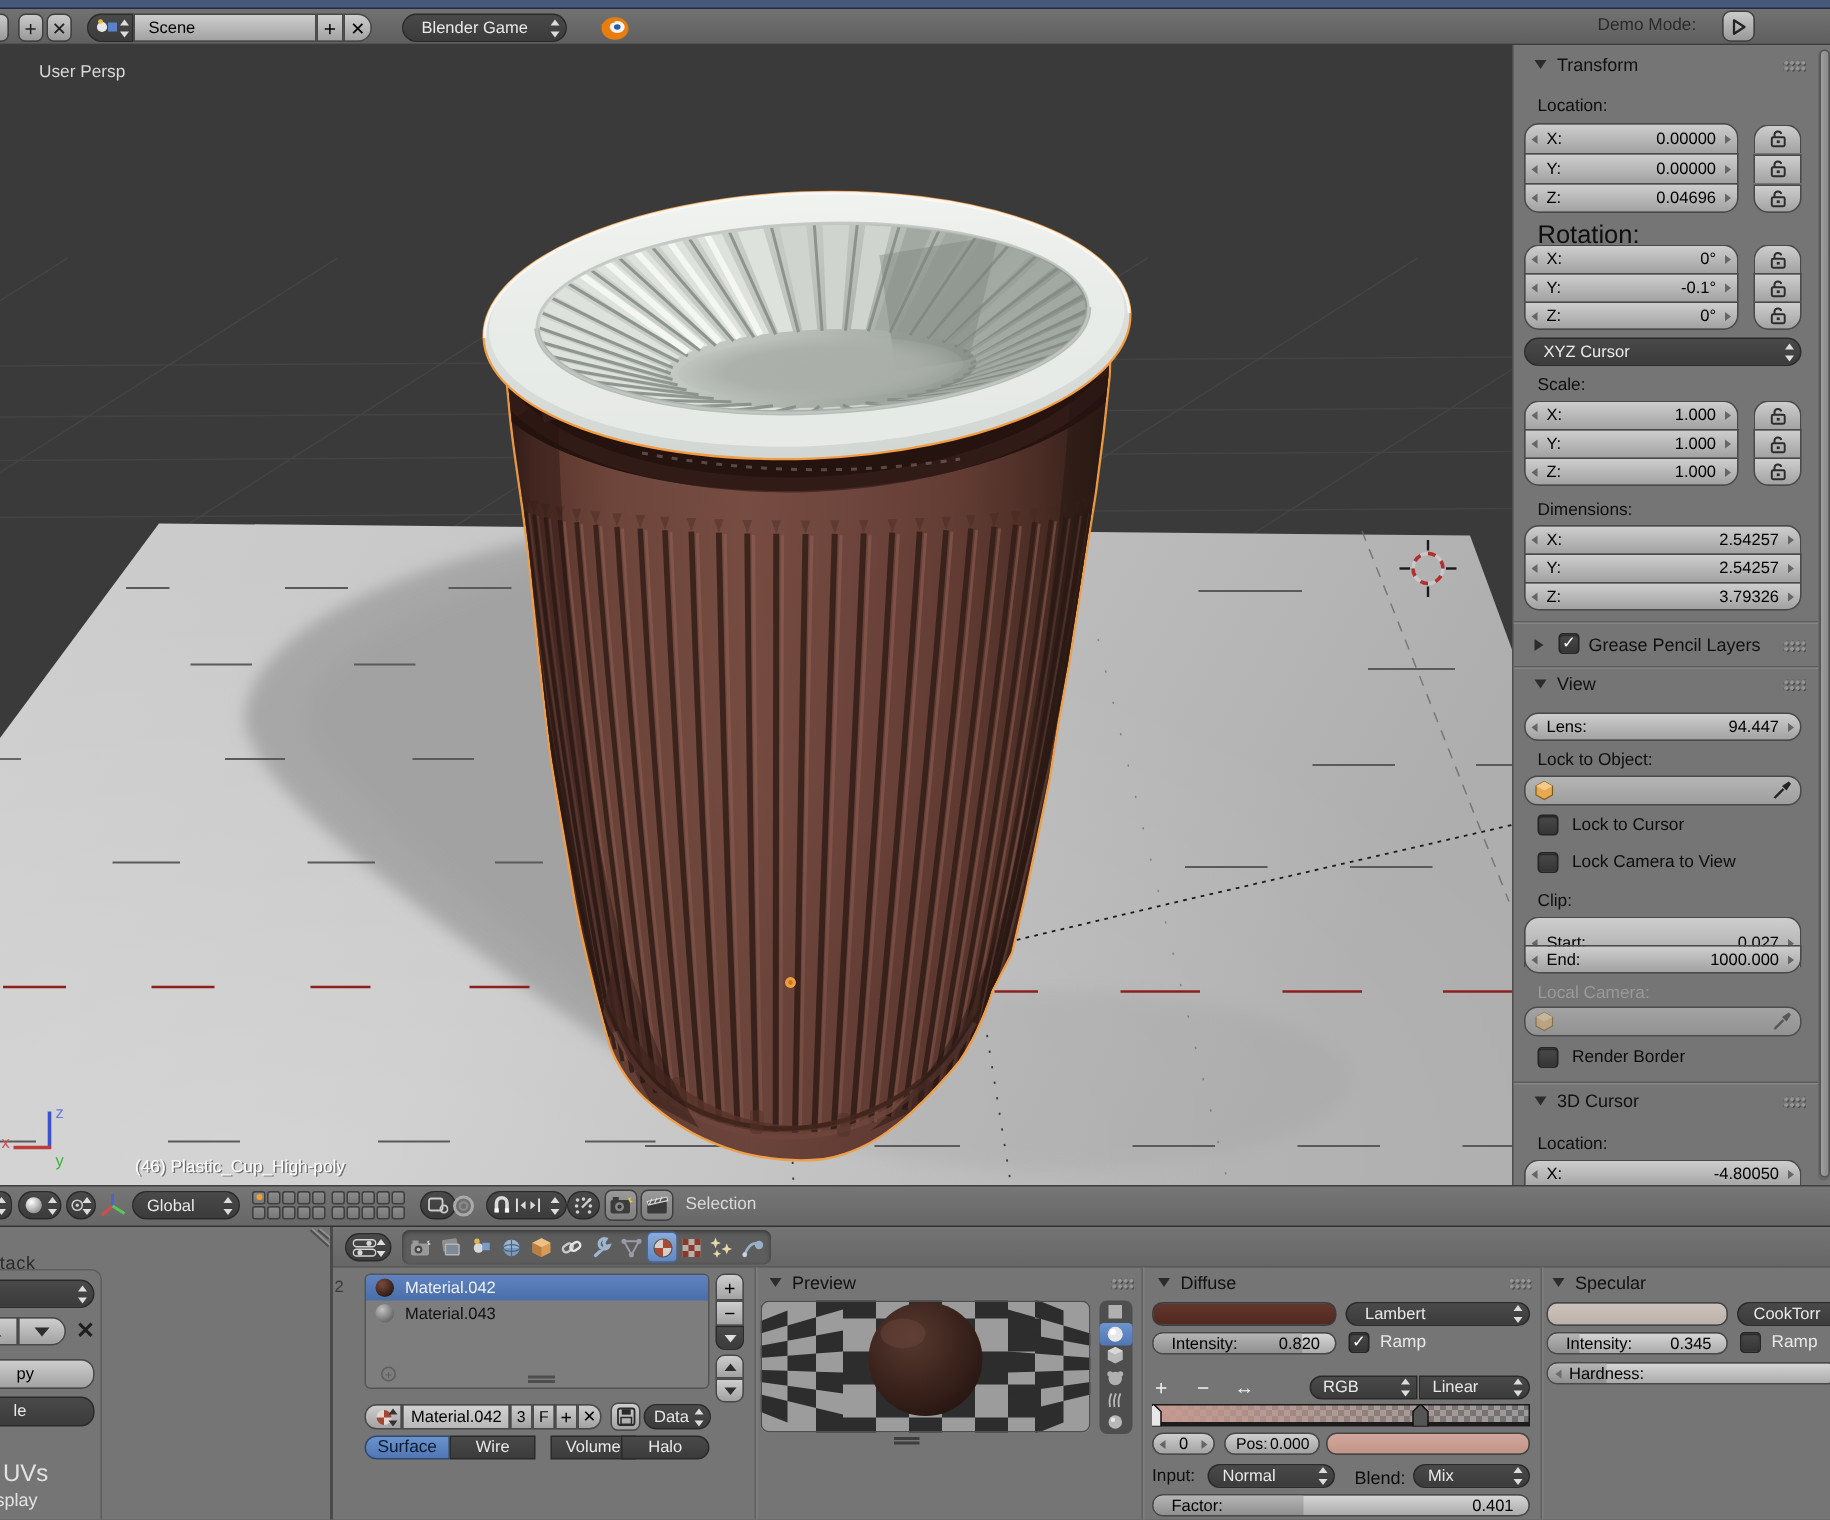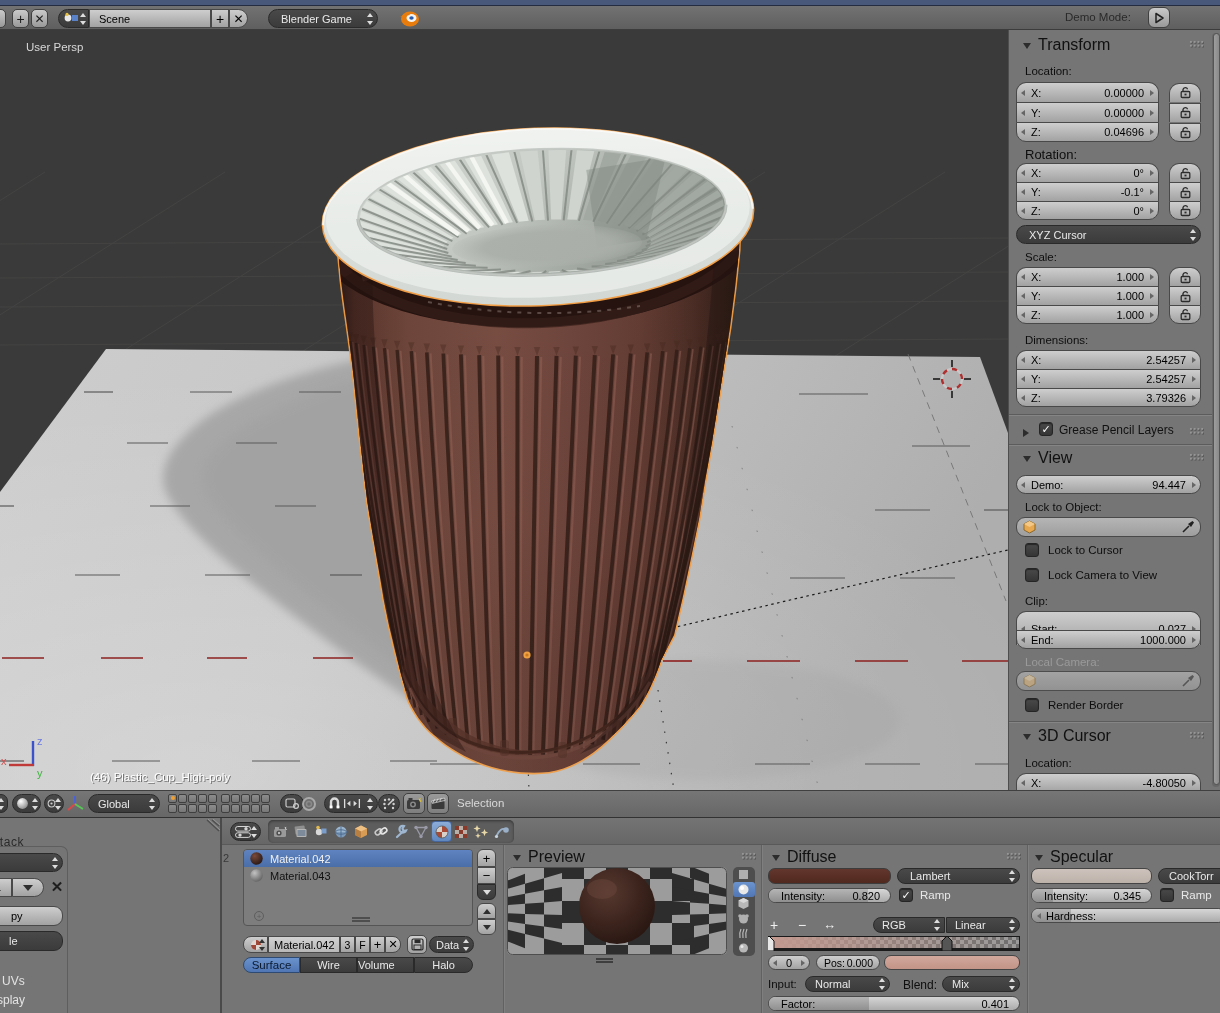--- a/index.html
+++ b/index.html
@@ -27,21 +27,21 @@
  display:flex;align-items:center;overflow:hidden;white-space:nowrap}
 .drk .lb{margin-left:12px}
 
 .stp{position:absolute;right:3px;top:50%;transform:translateY(-50%);width:9px;height:14px}
 .stp:before,.stp:after{content:"";position:absolute;left:1.5px;width:0;height:0;
  border-left:3px solid transparent;border-right:3px solid transparent}
 .stp:before{top:1px;border-bottom:4.5px solid #ddd}
 .stp:after{bottom:1px;border-top:4.5px solid #ddd}
 .stpd:before{border-bottom-color:#333}.stpd:after{border-top-color:#333}
 
-.phd{position:absolute;color:#111;font-size:16px}
+.phd{position:absolute;color:#111;font-size:12px}
 .phd .tri{display:inline-block;width:0;height:0;border-left:4.5px solid transparent;
  border-right:4.5px solid transparent;border-top:6px solid #2c2c2c;margin-right:7px;
  vertical-align:1px}
 .phd .trir{display:inline-block;width:0;height:0;border-top:4.5px solid transparent;
  border-bottom:4.5px solid transparent;border-left:6px solid #2c2c2c;margin-right:7px}
 .dots{position:absolute;width:15px;height:8px;
  background-image:radial-gradient(circle,#969696 1px,rgba(0,0,0,0) 1.3px),radial-gradient(circle,#4e4e4e 1px,rgba(0,0,0,0) 1.3px);
  background-size:3.8px 3.8px;background-position:0 0,0.8px 0.8px}
 
 .cb{position:absolute;width:14px;height:14px;border-radius:3px;border:1px solid #252525;
@@ -631,21 +631,21 @@
           <rect x="5.5" y="7.6" width="2" height="1.8" fill="#2c2c2c"></rect>
         </svg>
       </div>
       <div class="fld sqb" style="left:160px;top:92.5px;width:32px;height:19px;justify-content:center">
         <svg width="13" height="13" viewBox="0 0 13 13">
           <rect x="2.2" y="5.5" width="8.6" height="6" rx="1" fill="none" stroke="#2c2c2c" stroke-width="1.3"></rect>
           <path d="M 4,5.5 L 4,3.5 A 2.4,2.4 0 0 1 8.6,3.2" fill="none" stroke="#2c2c2c" stroke-width="1.3"></path>
           <rect x="5.5" y="7.6" width="2" height="1.8" fill="#2c2c2c"></rect>
         </svg>
       </div>
-      <div class="abs" style="left:16px;top:117px;font-size:13px;color:#0e0e0e">Rotation:</div>
+      <div class="abs" style="left:16px;top:117px;font-size:17px;color:#0e0e0e">Rotation:</div>
       <div class="fld sqt" style="left:7px;top:133px;width:143px;height:19px">
         <span class="la"></span>
         <span class="lb">X:</span>
         <span class="vl">0°</span>
         <span class="ra"></span>
       </div>
       <div class="fld sqm" style="left:7px;top:152px;width:143px;height:19px">
         <span class="la"></span>
         <span class="lb">Y:</span>
         <span class="vl">-0.1°</span>
@@ -746,21 +746,21 @@
       <div class="phd" style="left:14px;top:393px"><span class="trir"></span></div>
       <div class="cb" style="left:30px;top:392px">✓</div>
       <div class="abs" style="left:50px;top:393px;font-size:12px;color:#111">Grease Pencil Layers</div>
       <div class="dots" style="left:180px;top:397px"></div>
       <div class="abs" style="left:0;top:414px;width:203px;height:1px;background:#5c5c5c"></div>
       <div class="abs" style="left:0;top:415px;width:203px;height:1px;background:#858585"></div>
       <div class="phd" style="left:14px;top:419px"><span class="tri"></span>View</div>
       <div class="dots" style="left:180px;top:423px"></div>
       <div class="fld" style="left:7px;top:445px;width:185px;height:19px">
         <span class="la"></span>
-        <span class="lb">Demo:</span>
+        <span class="lb">Lens:</span>
         <span class="vl">94.447</span>
         <span class="ra"></span>
       </div>
       <div class="abs" style="left:16px;top:471px;font-size:11.5px;color:#0e0e0e">Lock to Object:</div>
       <div class="fld" style="left:7px;top:487px;width:185px;height:20px;border-radius:9px;background:linear-gradient(#b5b5b5,#9e9e9e)">
         <svg width="15" height="14" style="margin-left:5px" viewBox="0 0 15 14">
           <path d="M 7.5,1 L 13,4 L 13,10 L 7.5,13 L 2,10 L 2,4 Z" fill="#e8a84f" stroke="#7a5a20" stroke-width="0.8"></path>
           <path d="M 7.5,1 L 13,4 L 7.5,7 L 2,4 Z" fill="#f4c887"></path>
         </svg>
         <svg width="14" height="14" style="margin-left:auto;margin-right:5px" viewBox="0 0 14 14">
@@ -824,21 +824,21 @@
       <div class="fld" style="left:12px;top:60px;width:32px;height:19px;border-radius:0 10px 10px 0;justify-content:center">
         <span style="display:inline-block;width:0;height:0;border-left:5px solid transparent;border-right:5px solid transparent;border-top:6px solid #2e2e2e"></span>
       </div>
       <div class="abs" style="left:48px;top:60px;width:18px;height:19px;font-size:15px;color:#1e1e1e;text-align:center;font-weight:bold">✕</div>
       <div class="fld" style="left:-35px;top:88px;width:98px;height:20px;border-radius:9px">
         <span style="margin-left:45px">py</span>
       </div>
       <div class="drk" style="left:-35px;top:113px;width:98px;height:20px;border-radius:9px">
         <span style="margin-left:43px">le</span>
       </div>
-      <div class="abs" style="left:2px;top:156px;font-size:12px;color:#e3e3e3">UVs</div>
+      <div class="abs" style="left:2px;top:156px;font-size:16px;color:#e3e3e3">UVs</div>
       <div class="abs" style="left:-3px;top:175px;font-size:12px;color:#e3e3e3">splay</div>
     </div>
     <div class="abs" style="left:222px;top:818px;width:998px;height:27px;background:linear-gradient(#747474,#666)"></div>
     <div class="abs" style="left:222px;top:844px;width:998px;height:1px;background:#595959"></div>
     <div class="drk" style="left:230px;top:822px;width:31px;height:19px">
       <svg width="16" height="12" style="margin-left:4px" viewBox="0 0 16 12">
         <rect x="0.5" y="0.5" width="15" height="4.6" rx="2.3" fill="none" stroke="#d5d5d5"></rect>
         <rect x="0.5" y="6.8" width="15" height="4.6" rx="2.3" fill="none" stroke="#d5d5d5"></rect>
         <circle cx="11" cy="2.8" r="1.7" fill="#d5d5d5"></circle>
         <circle cx="5" cy="9.1" r="1.7" fill="#d5d5d5"></circle>
@@ -983,21 +983,21 @@
       </svg>
     </div>
     <div class="drk" style="left:429px;top:936px;width:45px;height:17px">
       <span style="margin-left:6px">Data</span>
       <div class="stp"></div>
     </div>
     <div class="abs" style="left:243px;top:957px;width:57px;height:16px;background:linear-gradient(#6a92cc,#5077b4);border:1px solid #2e4a72;border-radius:9px 0 0 9px;color:#0b1a30;font-size:11.5px;display:flex;align-items:center;justify-content:center">Surface</div>
     <div class="drk" style="left:300px;top:957px;width:57px;height:16px;border-radius:0;justify-content:center">
       <span>Wire</span>
     </div>
-    <div class="drk" style="left:357px;top:957px;width:57px;height:16px;border-radius:0;justify-content:flex-start">
+    <div class="drk" style="left:367px;top:957px;width:57px;height:16px;border-radius:0;justify-content:center">
       <span>Volume</span>
     </div>
     <div class="drk" style="left:414px;top:957px;width:59px;height:16px;border-radius:0 9px 9px 0;justify-content:center">
       <span>Halo</span>
     </div>
     <div class="phd" style="left:513px;top:848px"><span class="tri"></span>Preview</div>
     <div class="dots" style="left:741px;top:852px"></div>
     <svg class="abs" style="left:507px;top:867px" width="220" height="88" viewBox="0 0 220 88">
       <defs>
         <radialGradient id="psph" cx="0.38" cy="0.32" r="0.85">

